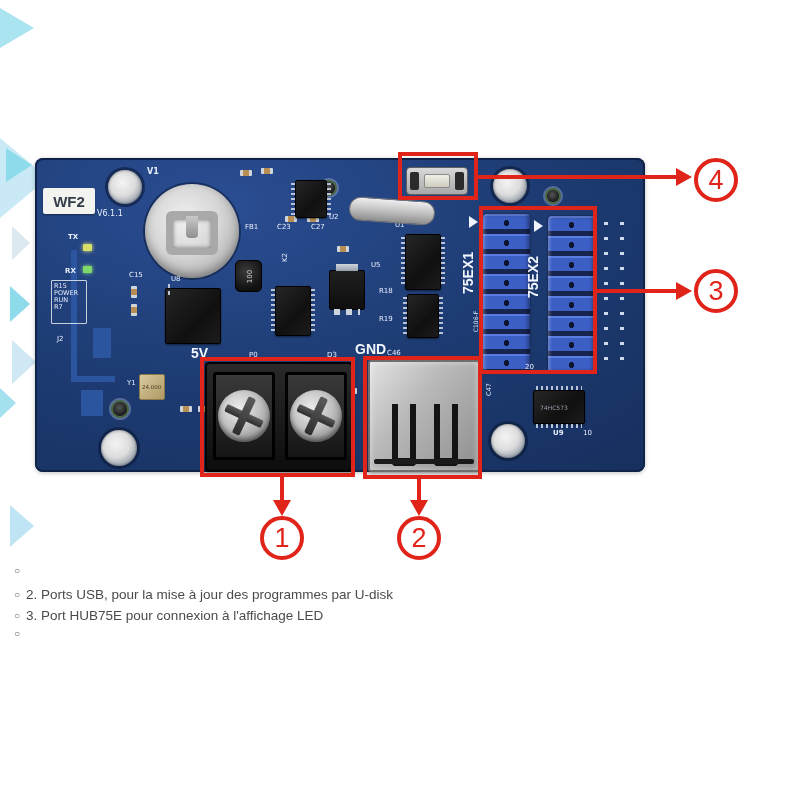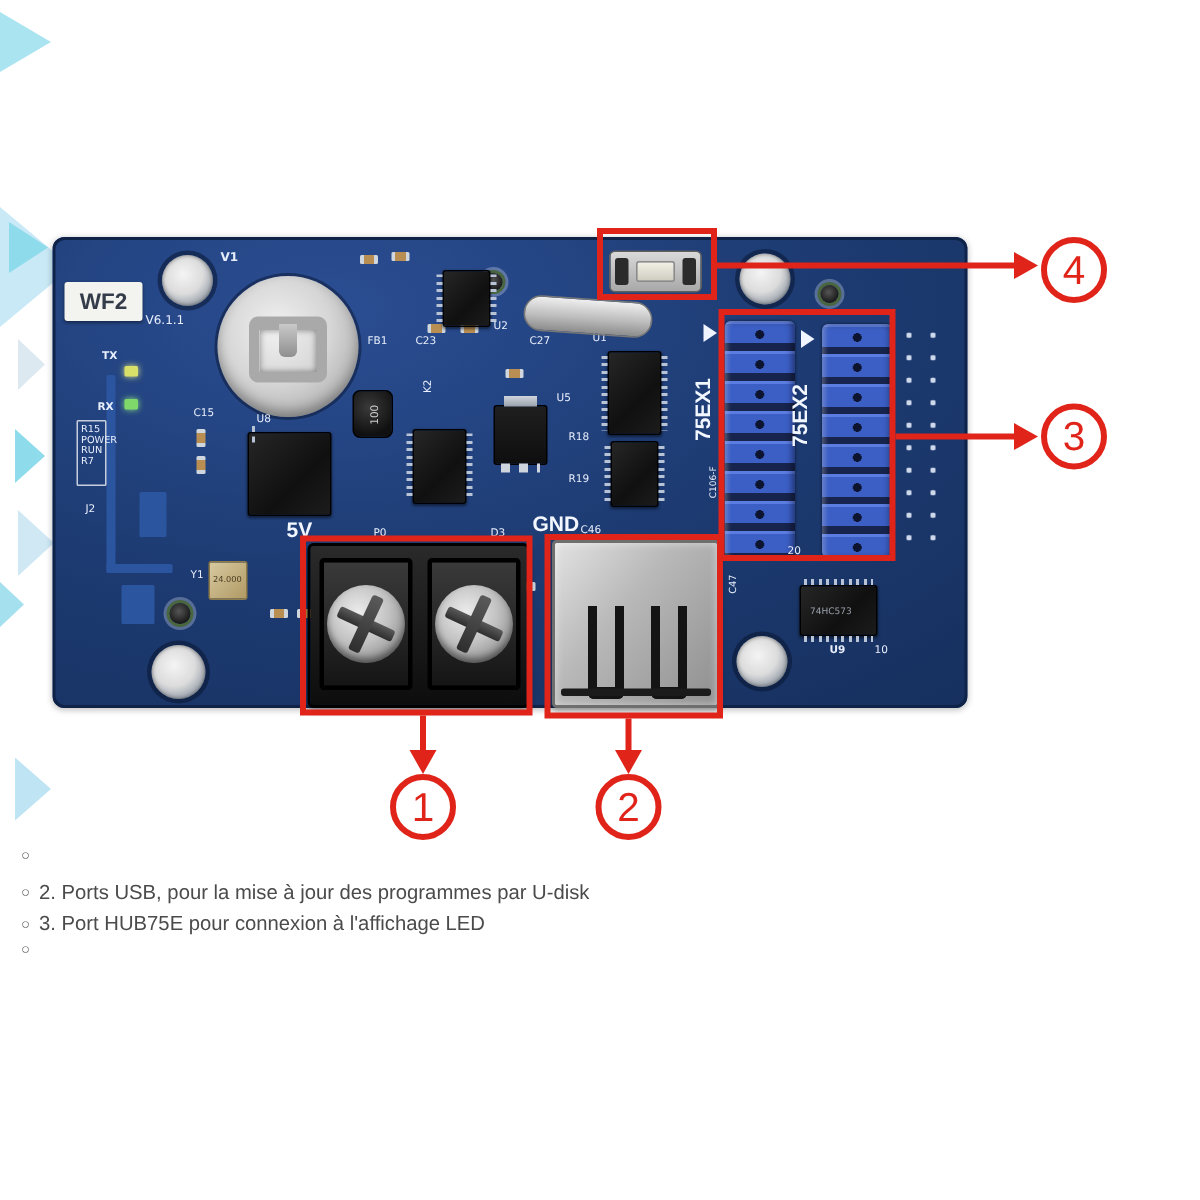--- a/index.html
+++ b/index.html
@@ -158,21 +158,21 @@
       <div class="batslot">
           <div class="battab"></div>
         </div>
     </div>
     <span class="silk" style="left:112px;top:10px;font-size:8px;font-weight:bold;">V1</span>
 
     <span class="silk" style="left:33px;top:76px;font-weight:bold;">TX</span>
     <span class="silk" style="left:30px;top:110px;font-weight:bold;">RX</span>
     <div class="led" style="left:48px;top:86px;width:9px;height:7px;background:#d9e06a;box-shadow:0 0 4px #e5ec7f;"></div>
     <div class="led" style="left:48px;top:108px;width:9px;height:7px;background:#7fd96a;box-shadow:0 0 4px #93e57f;"></div>
-    <div class="outline" style="left:16px;top:122px;width:20px;height:44px;padding:2px;">
+    <div class="outline" style="left:16px;top:122px;width:36px;height:44px;padding:2px;">
       <div class="silk" style="position:static;font-size:6.5px;">R15</div>
       <div class="silk" style="position:static;font-size:6.5px;">POWER</div>
       <div class="silk" style="position:static;font-size:6.5px;">RUN</div>
       <div class="silk" style="position:static;font-size:6.5px;">R7</div>
     </div>
     <span class="silk" style="left:22px;top:178px;">J2</span>
     <span class="silk" style="left:94px;top:114px;">C15</span>
 
     <div class="pv" style="position:absolute;left:205px;top:12px;"></div>
     <div class="pv" style="position:absolute;left:226px;top:10px;"></div>
@@ -200,21 +200,21 @@
     <span class="silk" style="left:136px;top:118px;">U8</span>
     <div class="chip pins-lr" style="left:240px;top:128px;width:36px;height:50px;"></div>
     <div class="ind" style="left:200px;top:102px;width:27px;height:32px;">
       <span class="silk vert" style="position:absolute;left:8px;top:12px;font-size:7px;color:#cfcfcf;">100</span>
     </div>
     <div class="sot" style="left:294px;top:112px;width:36px;height:40px;"></div>
     <span class="silk" style="left:336px;top:104px;">U5</span>
     <div class="chip pins-lr" style="left:260px;top:22px;width:32px;height:38px;"></div>
     <span class="silk" style="left:294px;top:56px;">U2</span>
     <span class="silk" style="left:242px;top:66px;">C23</span>
-    <span class="silk" style="left:276px;top:66px;margin-left:42px;">C27</span>
+    <span class="silk" style="left:276px;top:66px;">C27</span>
     <span class="silk vert" style="left:246px;top:96px;">K2</span>
     <span class="silk" style="left:210px;top:66px;">FB1</span>
     <div class="chip pins-lr" style="left:370px;top:76px;width:36px;height:56px;"></div>
     <span class="silk" style="left:360px;top:64px;">U1</span>
     <div class="chip pins-lr" style="left:372px;top:136px;width:32px;height:44px;"></div>
     <span class="silk" style="left:344px;top:130px;">R18</span>
     <span class="silk" style="left:344px;top:158px;">R19</span>
     <span class="silk" style="left:352px;top:192px;">C46</span>
 
     <div class="qfn" style="left:104px;top:216px;width:26px;height:26px;">

